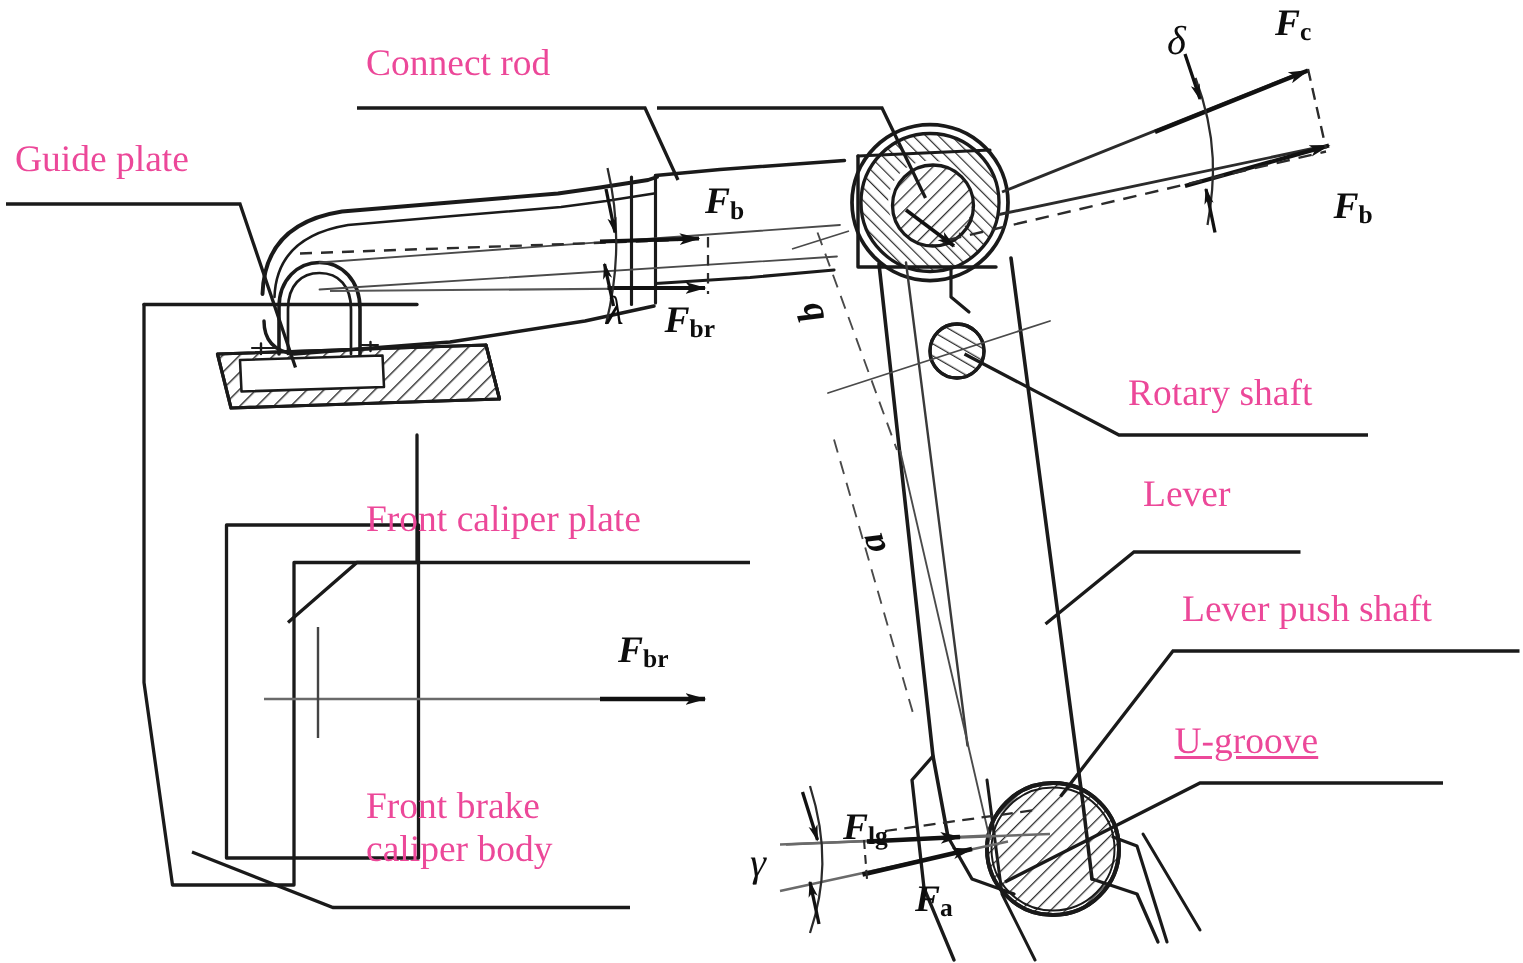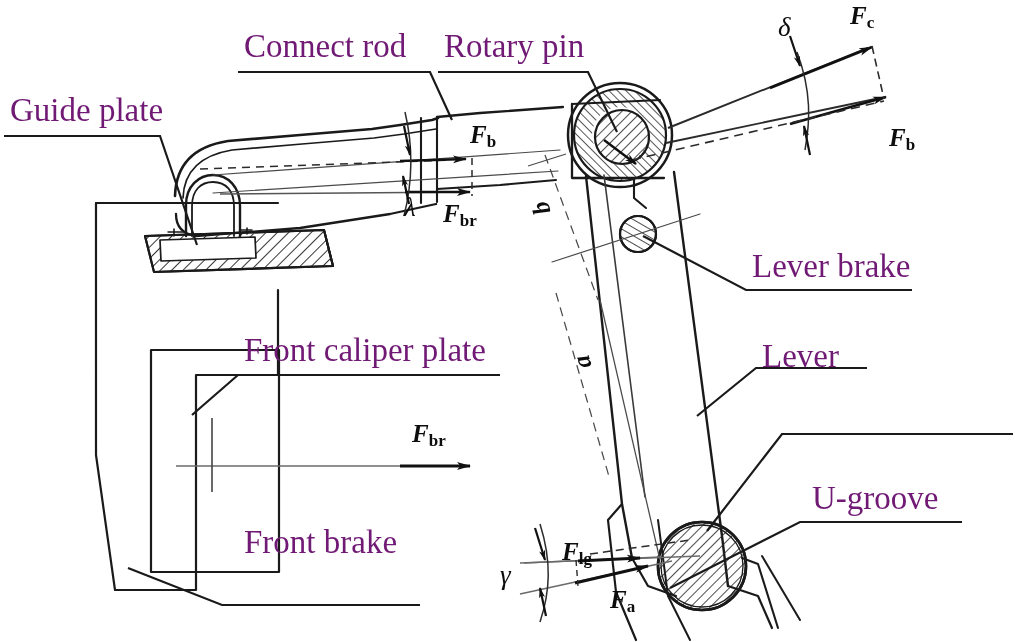--- a/index.html
+++ b/index.html
@@ -18,24 +18,24 @@
   svg#diagram {
     position: absolute;
     left: 0;
     top: 0;
     width: 1015px;
     height: 642px;
   }
   .lbl {
     position: absolute;
     font-family: "Liberation Serif", serif;
-    color: #701a75;
+    color: #ec4899;
     white-space: nowrap;
     line-height: 1.08;
-    font-size: 33px;
+    font-size: 25px;
   }
   .force {
     position: absolute;
     font-family: "Liberation Serif", serif;
     color: #0d0d0d;
     white-space: nowrap;
     font-size: 25px;
     font-weight: bold;
   }
   .force i {
@@ -261,33 +261,34 @@
       <path d="M962,522 L800,522 L670,588"></path>
       <path d="M500,375 L238,375 L192,415"></path>
       <path d="M420,605 L222,605 L128,568"></path>
     </g>
   </svg>
 
   <div class="lbl" style="left:10px; top:93px;">Guide plate</div>
 
   <div class="lbl" style="left:244px; top:29px;">Connect rod</div>
 
-  <div class="lbl" style="left:444px; top:29px;">Rotary pin</div>
-
-  <div class="lbl" style="left:752px; top:249px;">Lever brake</div>
-
-  <div class="lbl" style="left:762px; top:339px;">Lever</div>
-
-
-  <div class="lbl" style="left:812px; top:481px;">U-groove</div>
+
+  <div class="lbl" style="left:752px; top:249px;">Rotary shaft</div>
+
+  <div class="lbl" style="left:762px; top:316px;">Lever</div>
+
+  <div class="lbl" style="left:788px; top:393px;">Lever push shaft</div>
+
+  <div class="lbl" style="left:783px; top:481px;text-decoration:underline;">U-groove</div>
 
   <div class="lbl" style="left:244px; top:333px;">Front caliper plate</div>
 
   <div class="lbl two-line" style="left:244px; top:524px;">
     <div>Front brake</div>
+    <div>caliper body</div>
   </div>
 
   <div class="force" style="left:850px; top:2px;">
     <i>F</i><sub>c</sub>
   </div>
 
   <div class="force" style="left:889px; top:124px;">
     <i>F</i><sub>b</sub>
   </div>
 

